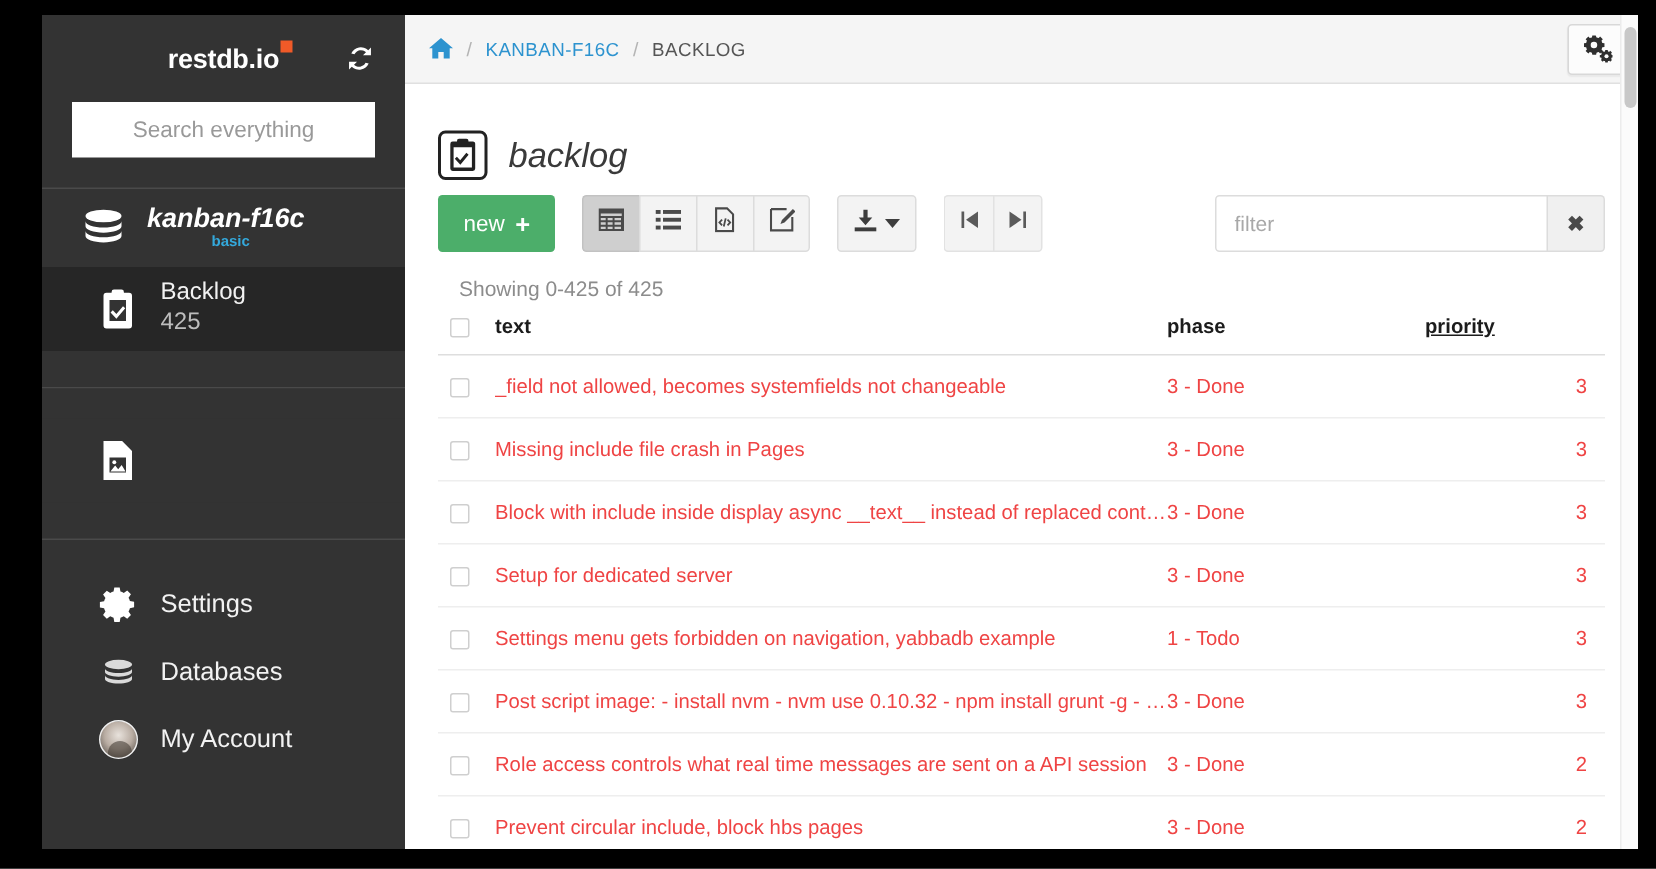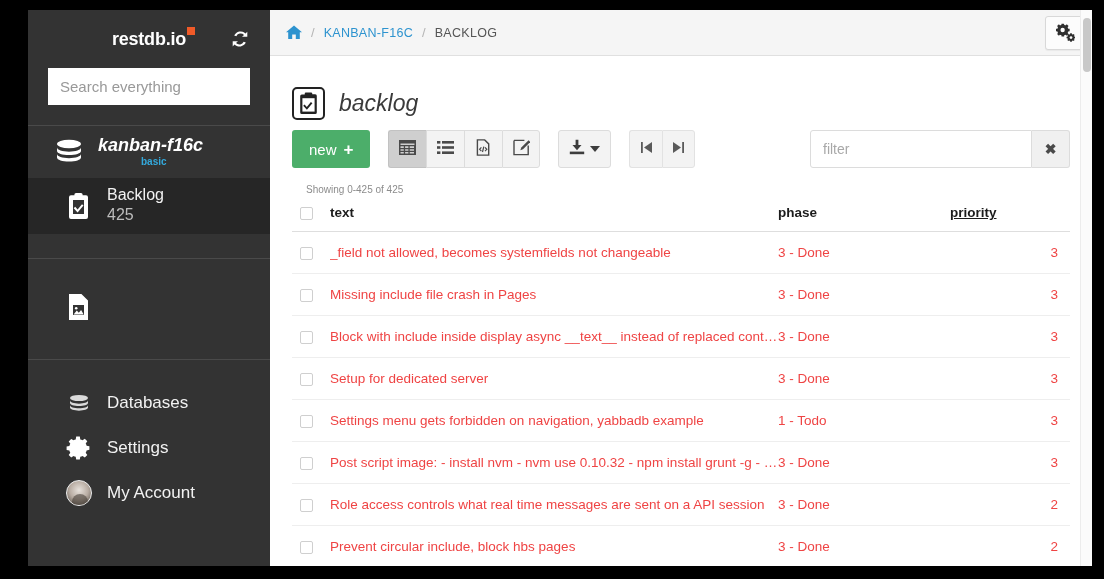--- a/index.html
+++ b/index.html
@@ -60,20 +60,21 @@
   .search-input {
     width: 100%;
     height: 37px;
     border: none;
     background: #fff;
     font-size: 15px;
     color: #555;
     padding: 0 12px;
     font-family: "Liberation Sans", sans-serif;
     outline: none;
+    text-align: center;
   }
   .search-input::placeholder { color: #999; }
 
   .sb-gap { height: 20px; }
 
   .sb-section { border-top: 1px solid #4a4a4a; }
 
   .db-header {
     height: 52px;
     display: flex;
@@ -289,21 +290,21 @@
     border-radius: 0 3px 3px 0;
     display: flex; align-items: center; justify-content: center;
     font-size: 14px;
     color: #4a4a4a;
     font-weight: bold;
     cursor: pointer;
   }
 
   .showing {
     color: #8c8c8c;
-    font-size: 10px;
+    font-size: 14px;
     padding: 16px 0 0 14px;
   }
 
   
   table.grid {
     width: 100%;
     border-collapse: collapse;
     margin-top: 10px;
     table-layout: fixed;
   }
@@ -432,36 +433,36 @@
       </div>
       <div class="sb-spacer-a"></div>
     </div>
 
     <div class="sb-section">
       <div class="sb-spacer-b"></div>
 
       <div class="nav-item">
         <span class="nav-icon">
           <svg viewBox="0 0 26 26" fill="currentColor" aria-hidden="true">
+            <path d="M13 8.4a4.6 4.6 0 1 0 0 9.2 4.6 4.6 0 0 0 0-9.2zm0 7a2.4 2.4 0 1 1 0-4.8 2.4 2.4 0 0 1 0 4.8z"></path>
+            <path d="M23.4 14.8v-3.6l-2.8-.5a7.9 7.9 0 0 0-.9-2.2l1.6-2.3-2.5-2.5-2.3 1.6a7.9 7.9 0 0 0-2.2-.9l-.5-2.8h-3.6l-.5 2.8c-.8.2-1.5.5-2.2.9L5.2 3.9 2.7 6.4l1.6 2.3c-.4.7-.7 1.4-.9 2.2l-2.8.5v3.6l2.8.5c.2.8.5 1.5.9 2.2l-1.6 2.3 2.5 2.5 2.3-1.6c.7.4 1.4.7 2.2.9l.5 2.8h3.6l.5-2.8c.8-.2 1.5-.5 2.2-.9l2.3 1.6 2.5-2.5-1.6-2.3c.4-.7.7-1.4.9-2.2z"></path>
+          </svg>
+        </span>
+        <span class="nav-label">Settings</span>
+      </div>
+
+      <div class="nav-item">
+        <span class="nav-icon">
+          <svg viewBox="0 0 26 26" fill="currentColor" aria-hidden="true">
             <ellipse cx="13" cy="8" rx="9" ry="3.1" opacity="0.82"></ellipse>
             <path d="M4 10.6c0 1.7 4 3.1 9 3.1s9-1.4 9-3.1v2.4c0 1.7-4 3.1-9 3.1s-9-1.4-9-3.1z" opacity="0.82"></path>
             <path d="M4 15.2c0 1.7 4 3.1 9 3.1s9-1.4 9-3.1v2.4c0 1.7-4 3.1-9 3.1s-9-1.4-9-3.1z" opacity="0.82"></path>
           </svg>
         </span>
         <span class="nav-label">Databases</span>
-      </div>
-
-      <div class="nav-item">
-        <span class="nav-icon">
-          <svg viewBox="0 0 26 26" fill="currentColor" aria-hidden="true">
-            <path d="M13 8.4a4.6 4.6 0 1 0 0 9.2 4.6 4.6 0 0 0 0-9.2zm0 7a2.4 2.4 0 1 1 0-4.8 2.4 2.4 0 0 1 0 4.8z"></path>
-            <path d="M23.4 14.8v-3.6l-2.8-.5a7.9 7.9 0 0 0-.9-2.2l1.6-2.3-2.5-2.5-2.3 1.6a7.9 7.9 0 0 0-2.2-.9l-.5-2.8h-3.6l-.5 2.8c-.8.2-1.5.5-2.2.9L5.2 3.9 2.7 6.4l1.6 2.3c-.4.7-.7 1.4-.9 2.2l-2.8.5v3.6l2.8.5c.2.8.5 1.5.9 2.2l-1.6 2.3 2.5 2.5 2.3-1.6c.7.4 1.4.7 2.2.9l.5 2.8h3.6l.5-2.8c.8-.2 1.5-.5 2.2-.9l2.3 1.6 2.5-2.5-1.6-2.3c.4-.7.7-1.4.9-2.2z"></path>
-          </svg>
-        </span>
-        <span class="nav-label">Settings</span>
       </div>
 
       <div class="nav-item">
         <span class="avatar"></span>
         <span class="nav-label">My Account</span>
       </div>
     </div>
   </div>
 
   <div class="main">

